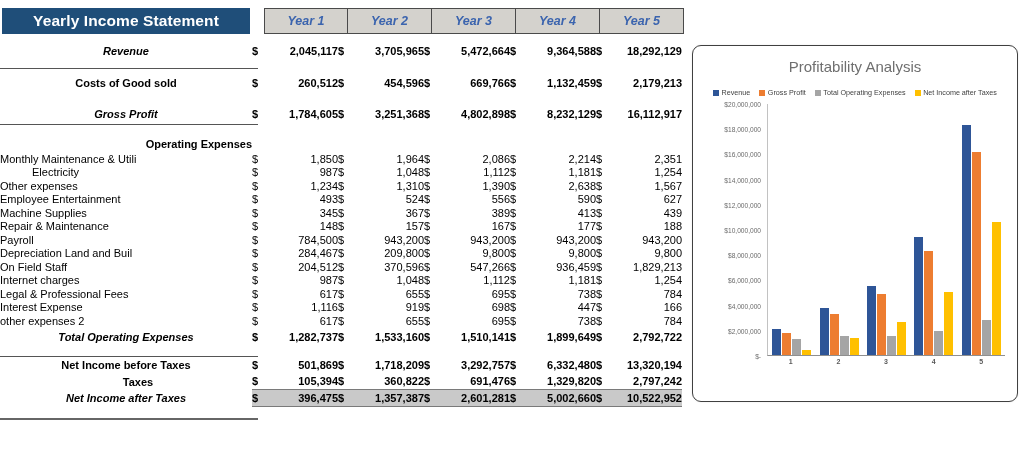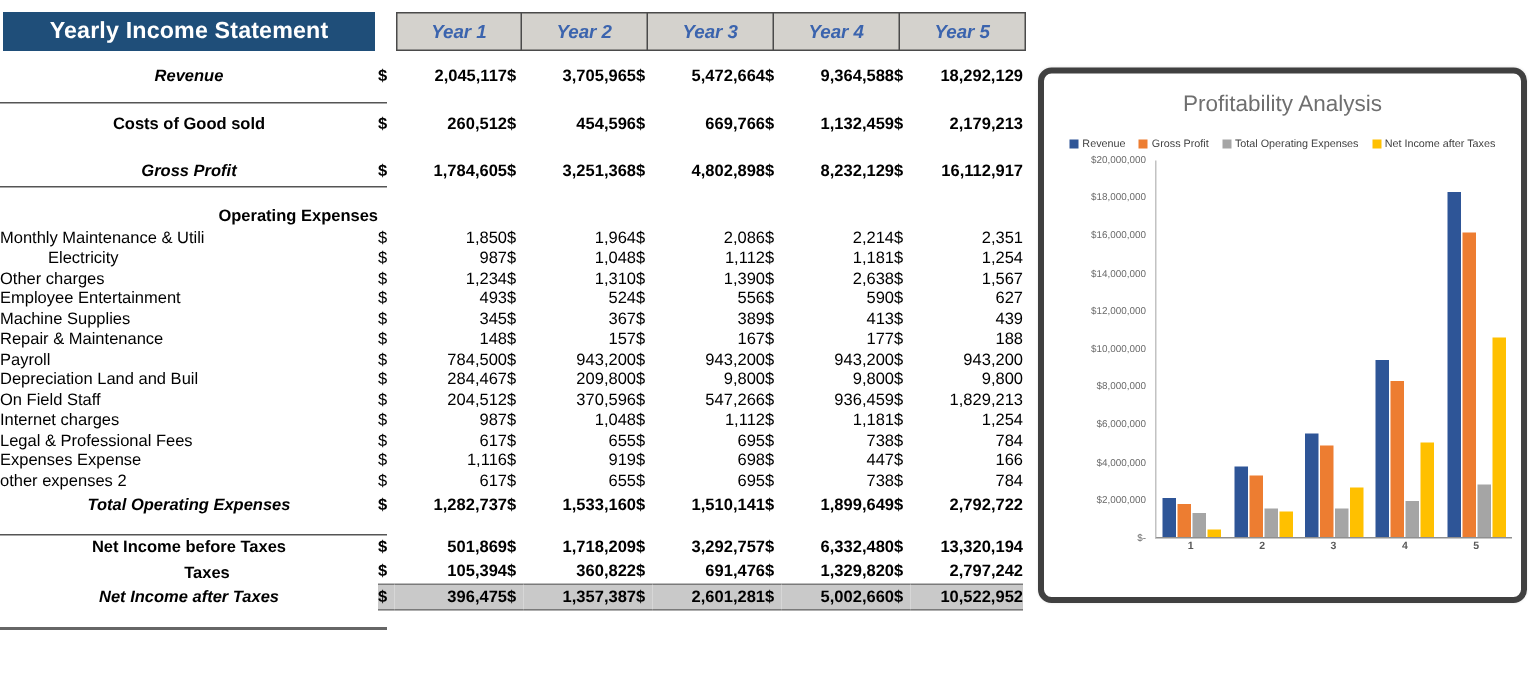--- a/index.html
+++ b/index.html
@@ -56,21 +56,21 @@
 
   .hl td { background: #c9c9c9; }
   .hl td.num, .hl td.cur { border-top: 1px solid #7a7a7a; border-bottom: 1px solid #7a7a7a; }
 
   
   .ruleline { position: absolute; left: 0; height: 0; border-top: 1.6px solid #555; }
 
   
   #chartpanel {
     position: absolute; left: 692px; top: 45px; width: 326px; height: 357px;
-    background: #ffffff; border: 4px solid #404040; border-radius: 9px;
+    background: #ffffff; border: 1px solid #404040; border-radius: 9px;
     box-shadow: 0 0 2px rgba(0,0,0,.10);
   }
   .ch-title {
     position: absolute; left: 0; top: 12px; width: 100%; text-align: center;
     font-size: 15px; color: #6f6f6f;
   }
   .ch-legend {
     position: absolute; left: 0; top: 42px; width: 100%;
     display: flex; justify-content: center; align-items: center; gap: 9px;
     font-size: 7.2px; color: #3f3f3f;
@@ -203,21 +203,21 @@
             <td class="cur plain">$</td>
             <td class="num plain">1,048</td>
             <td class="cur plain">$</td>
             <td class="num plain">1,112</td>
             <td class="cur plain">$</td>
             <td class="num plain">1,181</td>
             <td class="cur plain">$</td>
             <td class="num plain">1,254</td>
           </tr>
           <tr>
-            <td class="lbl lbl-indent plain" style="height:13.5px; max-width:258px;">Other charges</td>
+            <td class="lbl lbl-indent plain" style="height:13.5px; max-width:258px;">Other expenses</td>
             <td class="cur plain">$</td>
             <td class="num plain">1,234</td>
             <td class="cur plain">$</td>
             <td class="num plain">1,310</td>
             <td class="cur plain">$</td>
             <td class="num plain">1,390</td>
             <td class="cur plain">$</td>
             <td class="num plain">2,638</td>
             <td class="cur plain">$</td>
             <td class="num plain">1,567</td>
@@ -320,21 +320,21 @@
             <td class="cur plain">$</td>
             <td class="num plain">655</td>
             <td class="cur plain">$</td>
             <td class="num plain">695</td>
             <td class="cur plain">$</td>
             <td class="num plain">738</td>
             <td class="cur plain">$</td>
             <td class="num plain">784</td>
           </tr>
           <tr>
-            <td class="lbl lbl-indent plain" style="height:13.5px; max-width:258px;">Expenses Expense</td>
+            <td class="lbl lbl-indent plain" style="height:13.5px; max-width:258px;">Interest Expense</td>
             <td class="cur plain">$</td>
             <td class="num plain">1,116</td>
             <td class="cur plain">$</td>
             <td class="num plain">919</td>
             <td class="cur plain">$</td>
             <td class="num plain">698</td>
             <td class="cur plain">$</td>
             <td class="num plain">447</td>
             <td class="cur plain">$</td>
             <td class="num plain">166</td>

